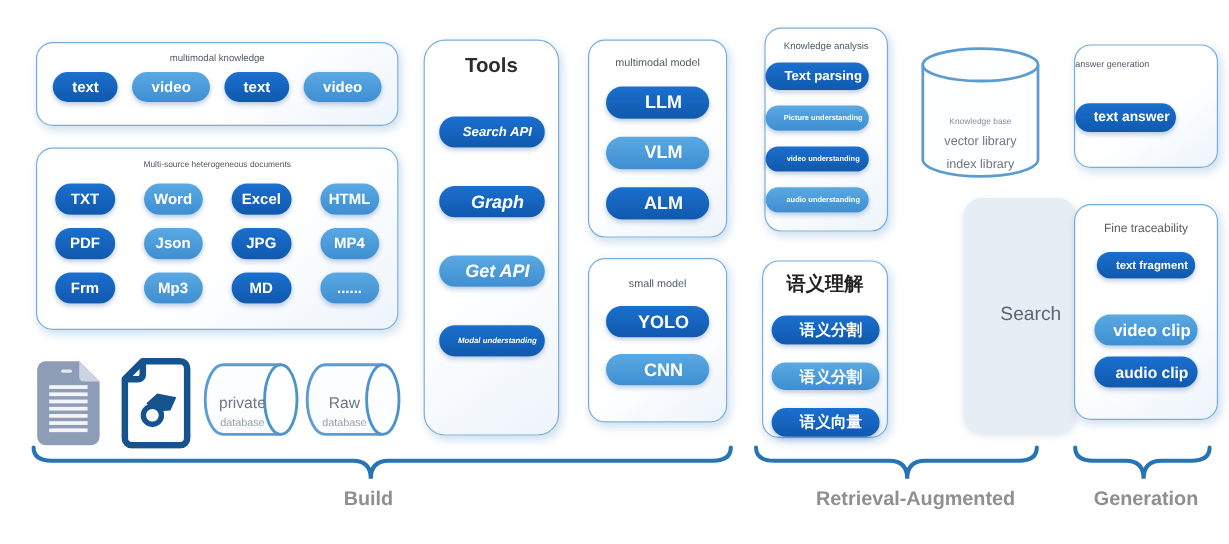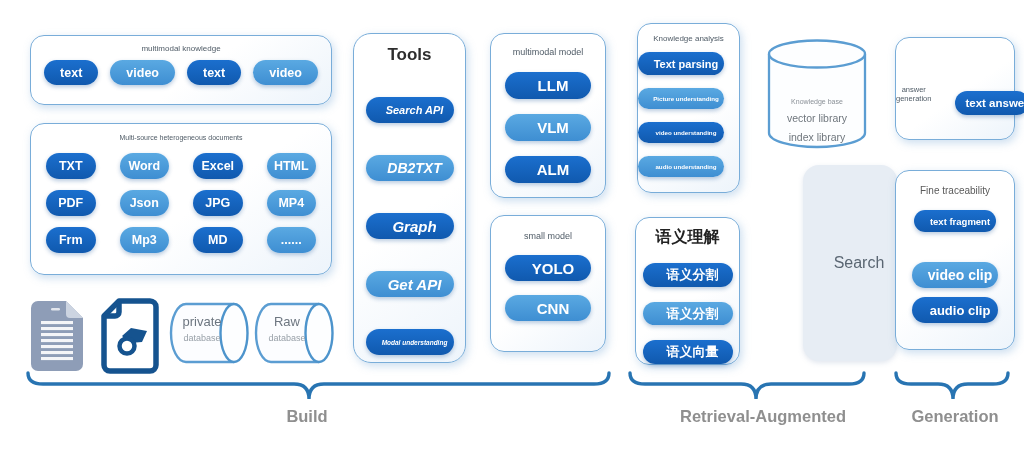--- a/index.html
+++ b/index.html
@@ -31,21 +31,21 @@
   #docs .btitle { margin-top:10px; font-size:7px; }
   #docs .grid { margin:12px 15px 0; display:grid; grid-template-columns:repeat(4,1fr); gap:11px 24px; }
   #docs .pill { height:26px; font-size:12.5px; padding:0 4px; }
 
   
   .src { position:absolute; }
   #doc-icon-gray { left:30px; top:300px; }
   #doc-icon-blue { left:101px; top:298px; }
   #db-private { left:166px; top:301px; width:84px; height:64px; }
   #db-raw     { left:251px; top:301px; width:84px; height:64px;text-decoration:underline; }
-  .db-label { position:absolute; left:5px; top:13px; width:62px; text-align:center; }
+  .db-label { position:absolute; left:5px; top:27px; width:62px; text-align:center; }
   .db-name { font-size:13px; color:#6d7680; }
   .db-type { font-size:9px; color:#98a0a8; margin-top:4px; }
 
   
   #tools { left:353px; top:33px; width:113px; height:330px; border-radius:18px;
            display:flex; flex-direction:column; align-items:center; }
   #tools .btitle { margin-top:11px; font-size:17px; color:#2d2d2d; font-weight:600; }
   #tools .pill { width:88px; height:26px; margin-top:32px;font-style:italic; }
   #tools .pill:first-of-type { margin-top:15px; }
   .fs11 { font-size:11px; } .fs14 { font-size:14px; } .fs15 { font-size:15px; }
@@ -80,21 +80,21 @@
   .kb-title { font-size:7px; color:#8a9097; }
   .kb-line { font-size:10.5px; color:#6f767d; margin-top:7px; }
 
   
   #search-box { position:absolute; left:803px; top:165px; width:94px; height:196px;
                 background:#e7edf4; border-radius:16px; display:flex; align-items:center;
                 justify-content:center; box-shadow:0 2px 5px rgba(140,160,190,.25);padding-left:18px; }
   #search-box .txt { font-size:16px; color:#5a6672; }
 
   
-  #ans-gen { left:895px; top:37px; width:120px; height:103px; display:flex; flex-direction:row; align-items:center;gap:24px; }
+  #ans-gen { left:895px; top:37px; width:120px; height:103px; display:flex; flex-direction:column; align-items:flex-start; }
   #ans-gen .btitle { margin-top:11px; font-size:7.5px; }
   #ans-gen .pill { width:84px; height:24px; font-size:11.5px; margin-top:28px; }
 
   
   #fine-trace { left:895px; top:170px; width:120px; height:180px; display:flex; flex-direction:column; align-items:center; }
   #fine-trace .btitle { margin-top:14px; font-size:10px; color:#5a5a5a; }
   #fine-trace .pill.tf { width:82px; height:22px; font-size:9.5px; margin-top:14px; }
   #fine-trace .pill.vc { width:86px; height:26px; font-size:14px; margin-top:30px; }
   #fine-trace .pill.ac { width:86px; height:26px; font-size:13px; margin-top:9px; }
 
@@ -179,21 +179,20 @@
     </svg>
     <div class="db-label">
       <div class="db-name">Raw</div>
       <div class="db-type">database</div>
     </div>
   </div>
 
   <div class="box" id="tools">
     <div class="btitle">Tools</div>
     <div class="pill dark fs11">Search API</div>
-    <div class="pill light fs14">DB2TXT</div>
     <div class="pill dark fs15">Graph</div>
     <div class="pill light fs15">Get API</div>
     <div class="pill dark fs6">Modal understanding</div>
   </div>
 
   <div class="box" id="mm-model">
     <div class="btitle">multimodal model</div>
     <div class="pill dark">LLM</div>
     <div class="pill light">VLM</div>
     <div class="pill dark">ALM</div>

